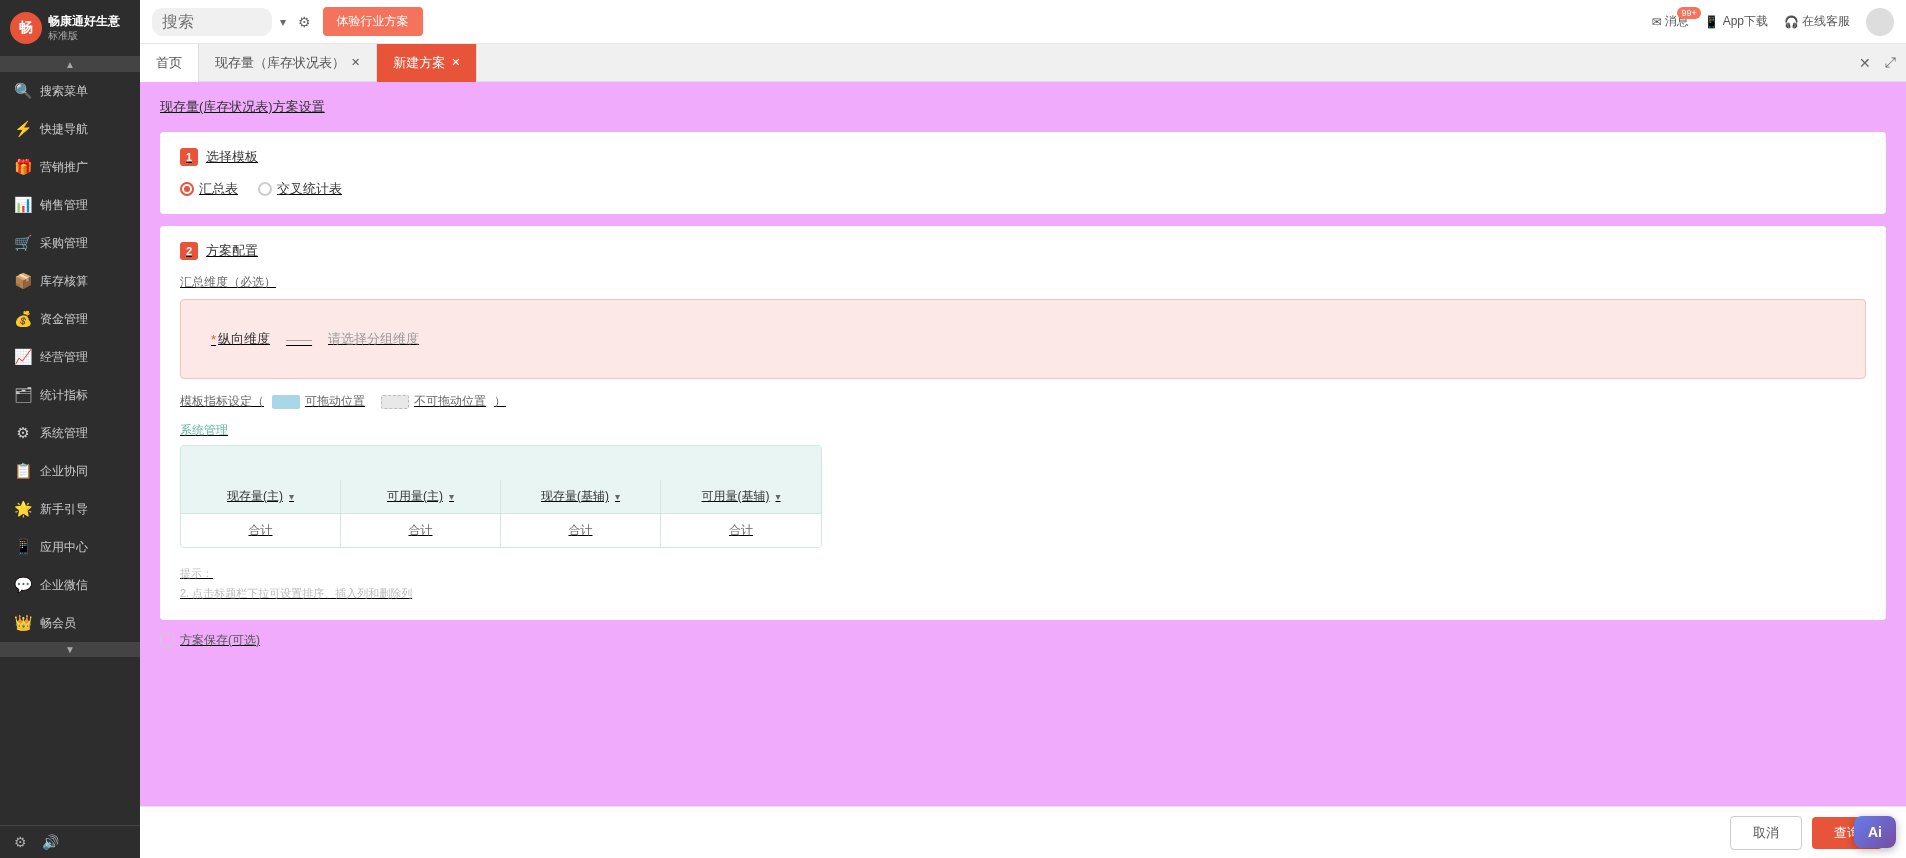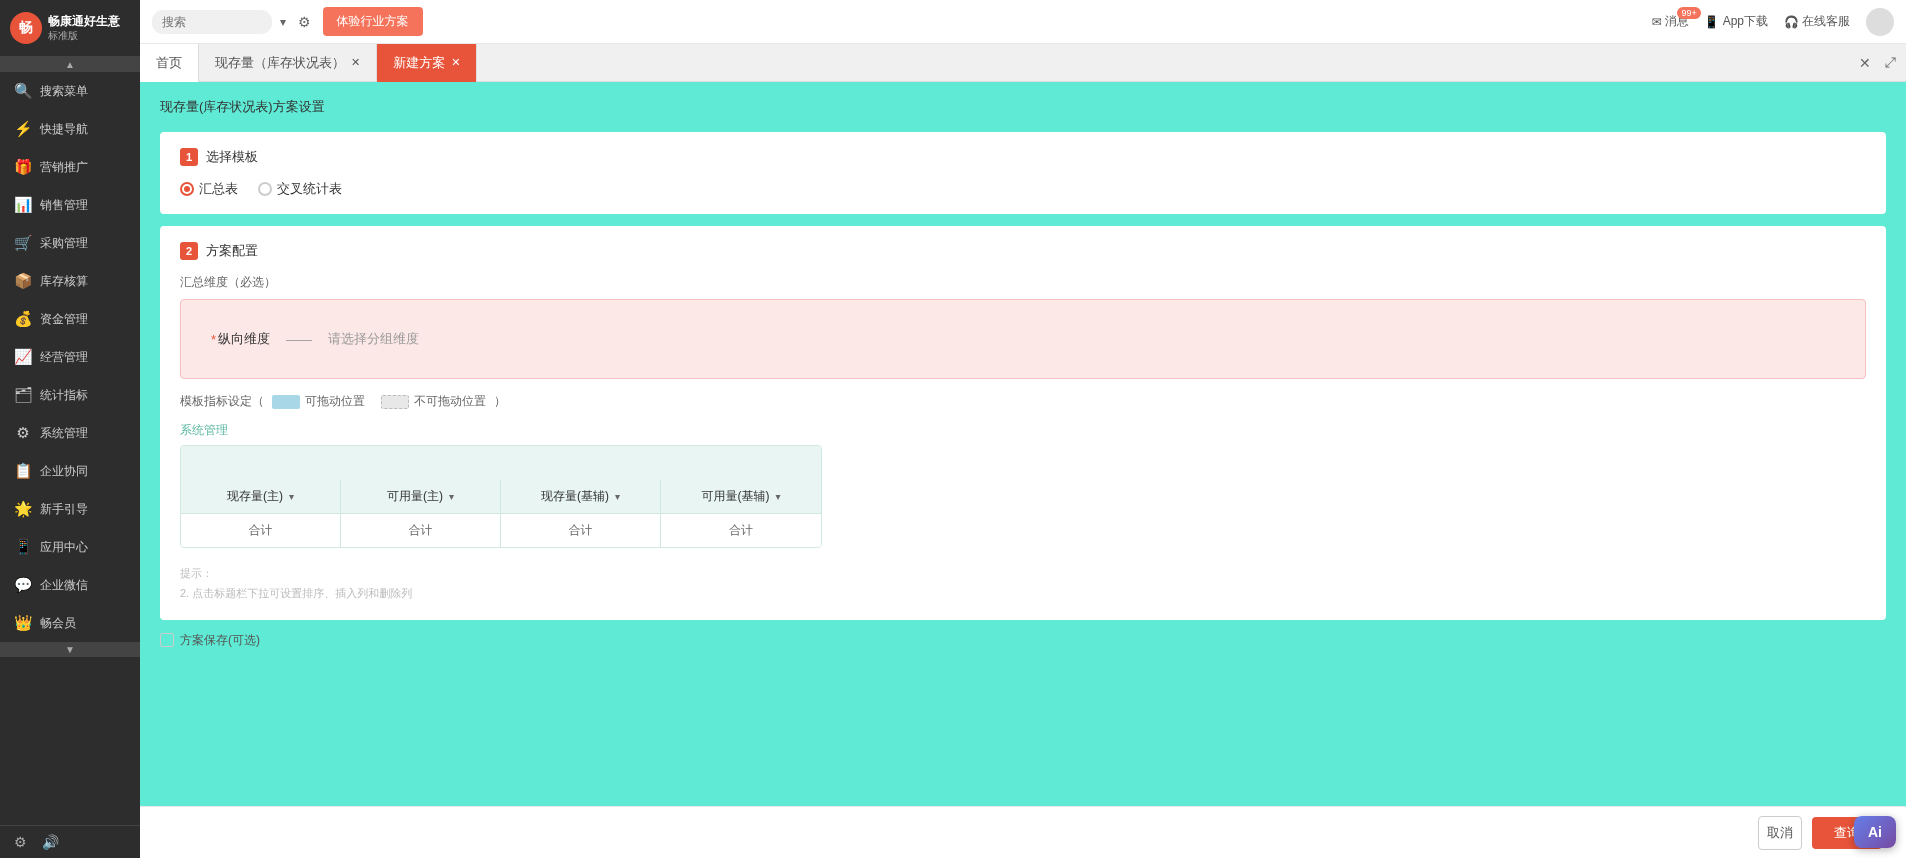--- a/index.html
+++ b/index.html
@@ -66,21 +66,21 @@
       align-items: center;
       padding: 0 12px;
       border-bottom: 1px solid #e8e8e8;
       gap: 8px;
     }
     .topbar-search {
       background: #f0f0f0;
       border: none;
       border-radius: 11px;
       padding: 5px 10px;
-      font-size: 12px;
+      font-size: 16px;
       color: #999;
       width: 120px;
     }
     .topbar-dropdown { color: #666; cursor: pointer; font-size: 12px; }
     .topbar-gear { color: #666; cursor: pointer; font-size: 14px; margin-left: 4px; }
     .topbar-trial-btn {
       background: #f5735a;
       color: white;
       border: none;
       border-radius: 4px;
@@ -139,23 +139,24 @@
       display: flex;
       gap: 2px;
       padding-right: 4px;
     }
     .tab-right-btn { background: none; border: none; cursor: pointer; color: #666; font-size: 14px; padding: 4px 6px; }
 
     
     .content {
       flex: 1;
       overflow-y: auto;
-      background: #5eead4;
+      background: #f0abfc;
       padding: 16px 20px;
       position: relative;
+      text-decoration: underline;
     }
 
     .page-title { font-size: 13px; color: #333; margin-bottom: 16px; font-weight: normal; }
 
     
     .section {
       background: white;
       border-radius: 4px;
       padding: 16px 20px;
       margin-bottom: 12px;
@@ -275,21 +276,21 @@
       display: flex;
       align-items: center;
       justify-content: flex-end;
       padding: 0 24px;
       gap: 10px;
     }
     .btn-cancel {
       background: white;
       border: 1px solid #ccc;
       border-radius: 4px;
-      padding: 7px 8px;
+      padding: 7px 22px;
       font-size: 13px;
       color: #555;
       cursor: pointer;
     }
     .btn-query {
       background: #e8543a;
       border: none;
       border-radius: 4px;
       padding: 7px 22px;
       font-size: 13px;

